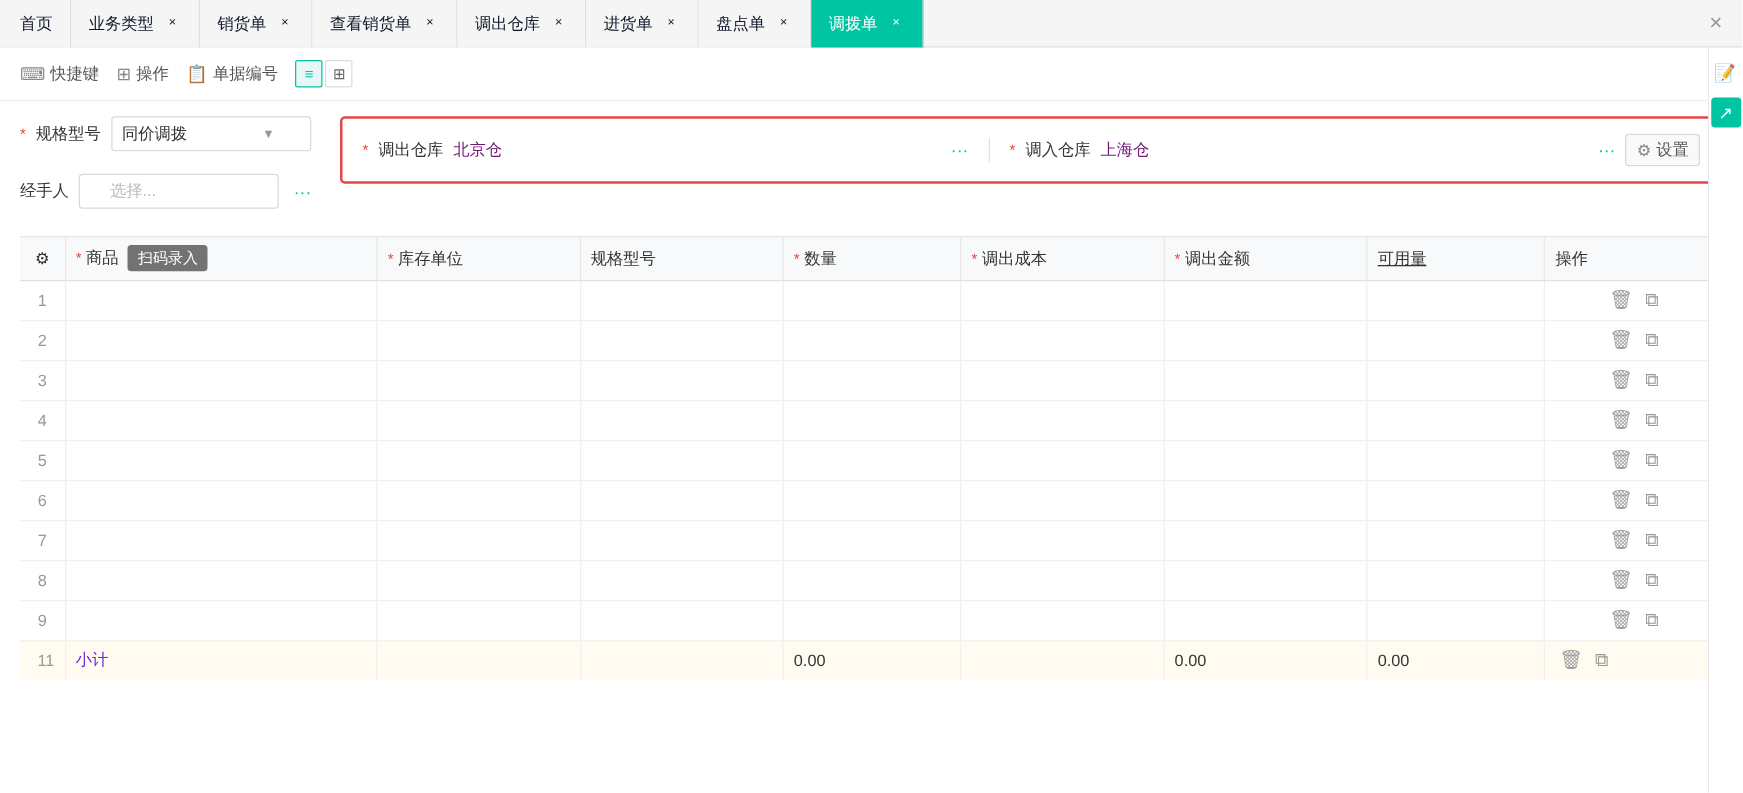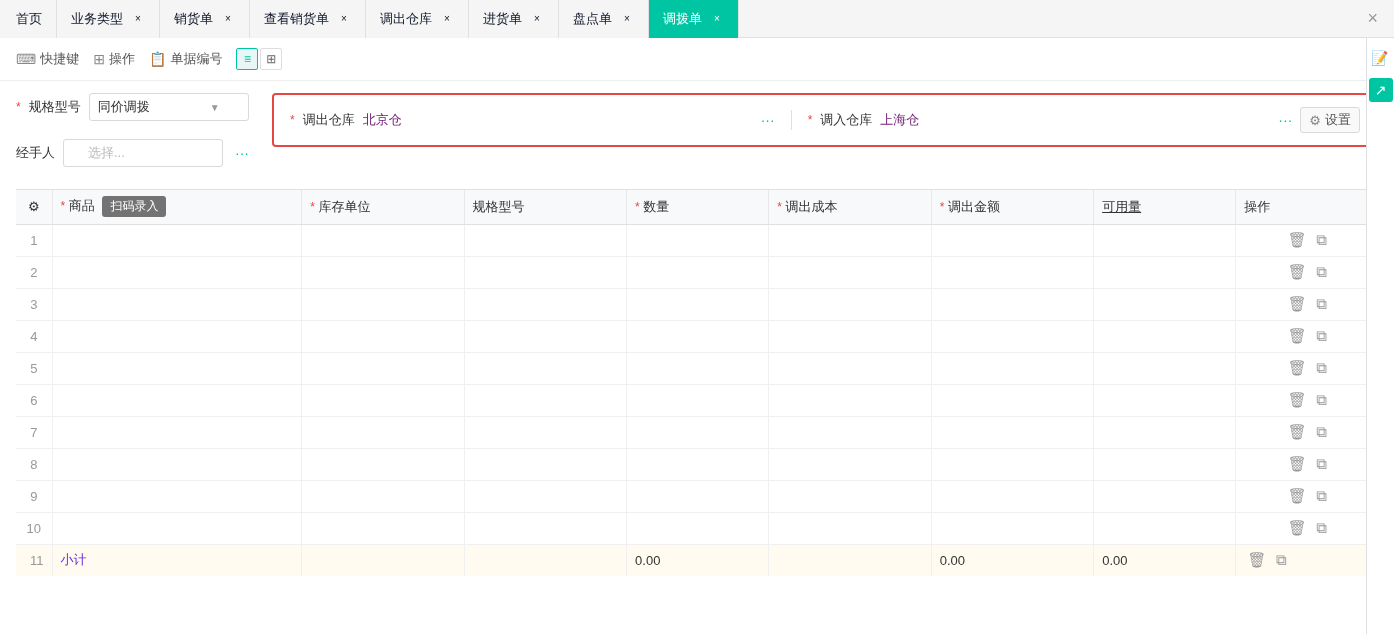--- a/index.html
+++ b/index.html
@@ -562,34 +562,20 @@
       <td></td>
       <td></td>
       <td></td>
       <td></td>
       <td></td>
       <td class="col-ops">
         <span class="op-icon">🗑</span>
         <span class="op-icon">⧉</span>
       </td>
     </tr>
-          <tr>
-      <td class="row-num">10</td>
-      <td></td>
-      <td></td>
-      <td></td>
-      <td></td>
-      <td></td>
-      <td></td>
-      <td></td>
-      <td class="col-ops">
-        <span class="op-icon">🗑</span>
-        <span class="op-icon">⧉</span>
-      </td>
-    </tr>
           <tr class="subtotal-row">
       <td class="row-num" colspan="1" style="text-align: right;">11</td>
       <td style="color: #6d28d9;">小计</td>
       <td></td>
       <td></td>
       <td>0.00</td>
       <td></td>
       <td>0.00</td>
       <td>0.00</td>
       <td>

